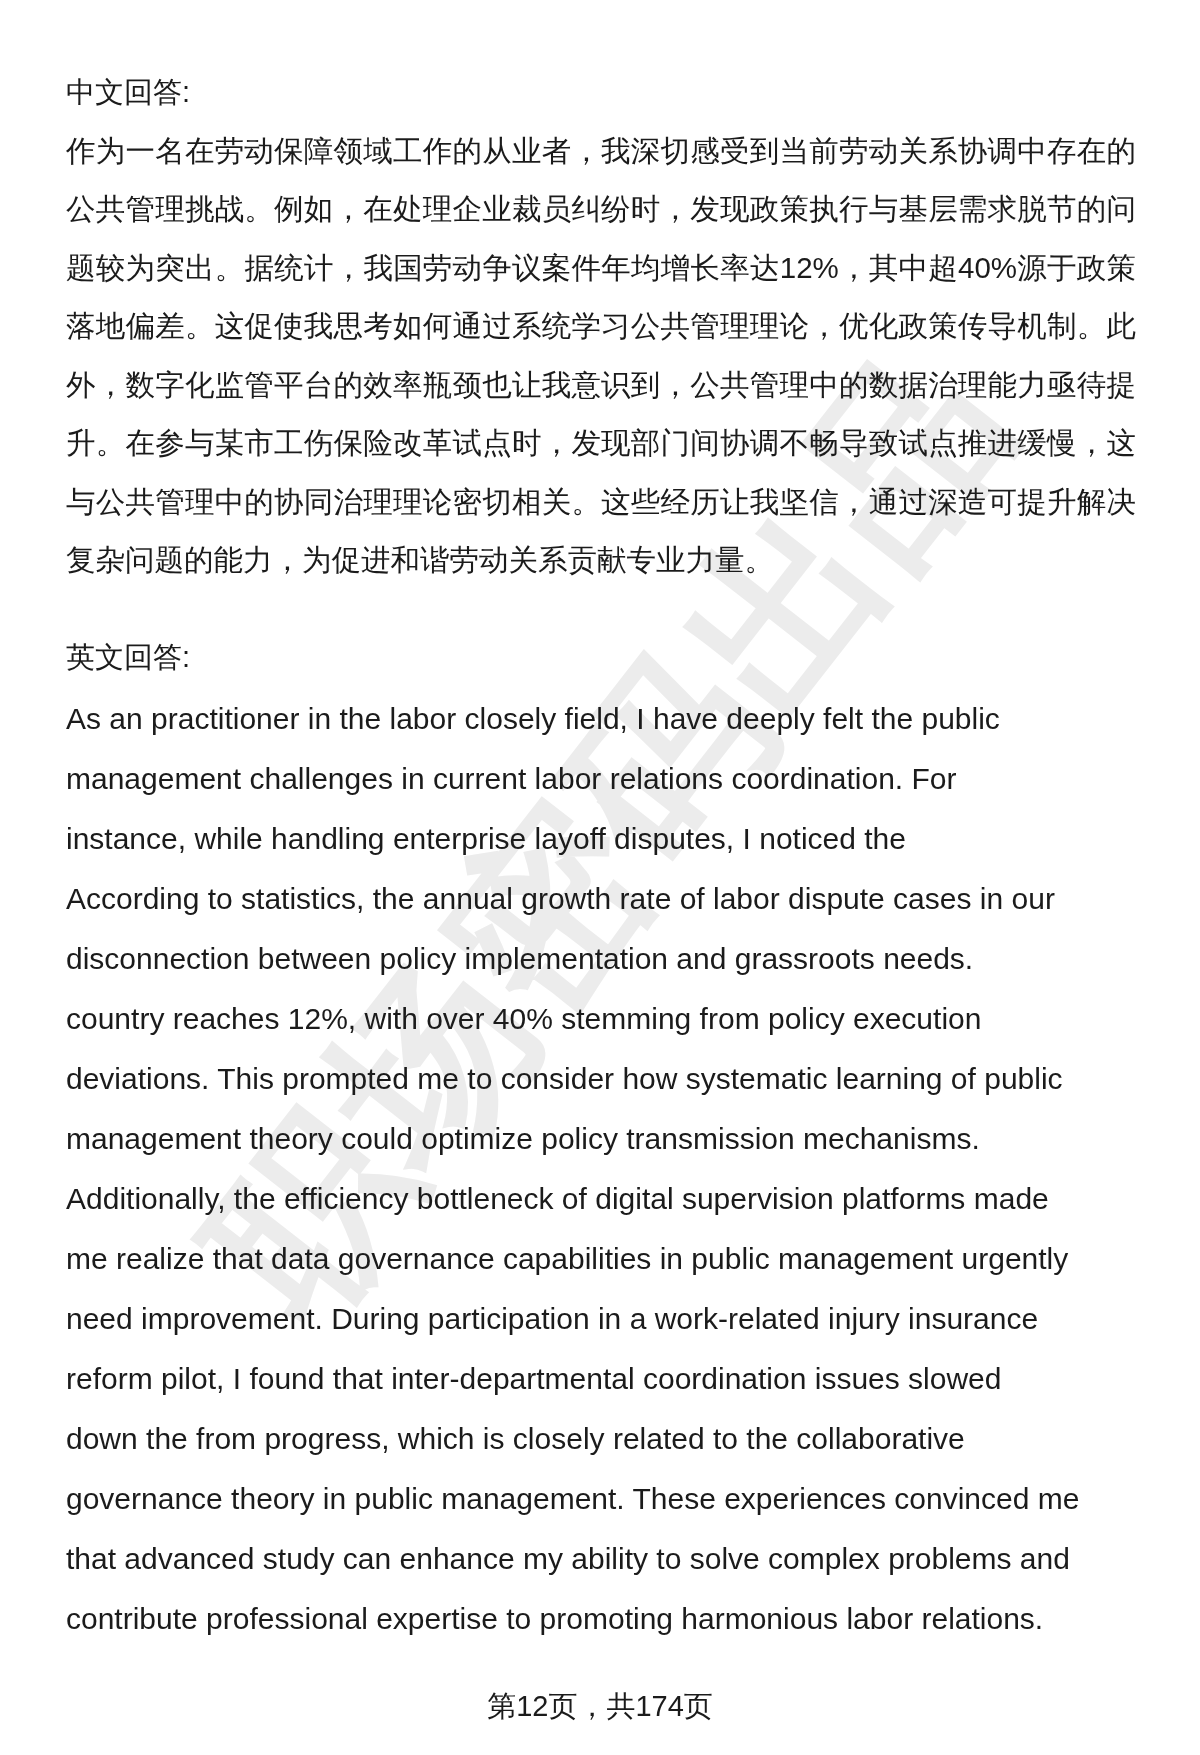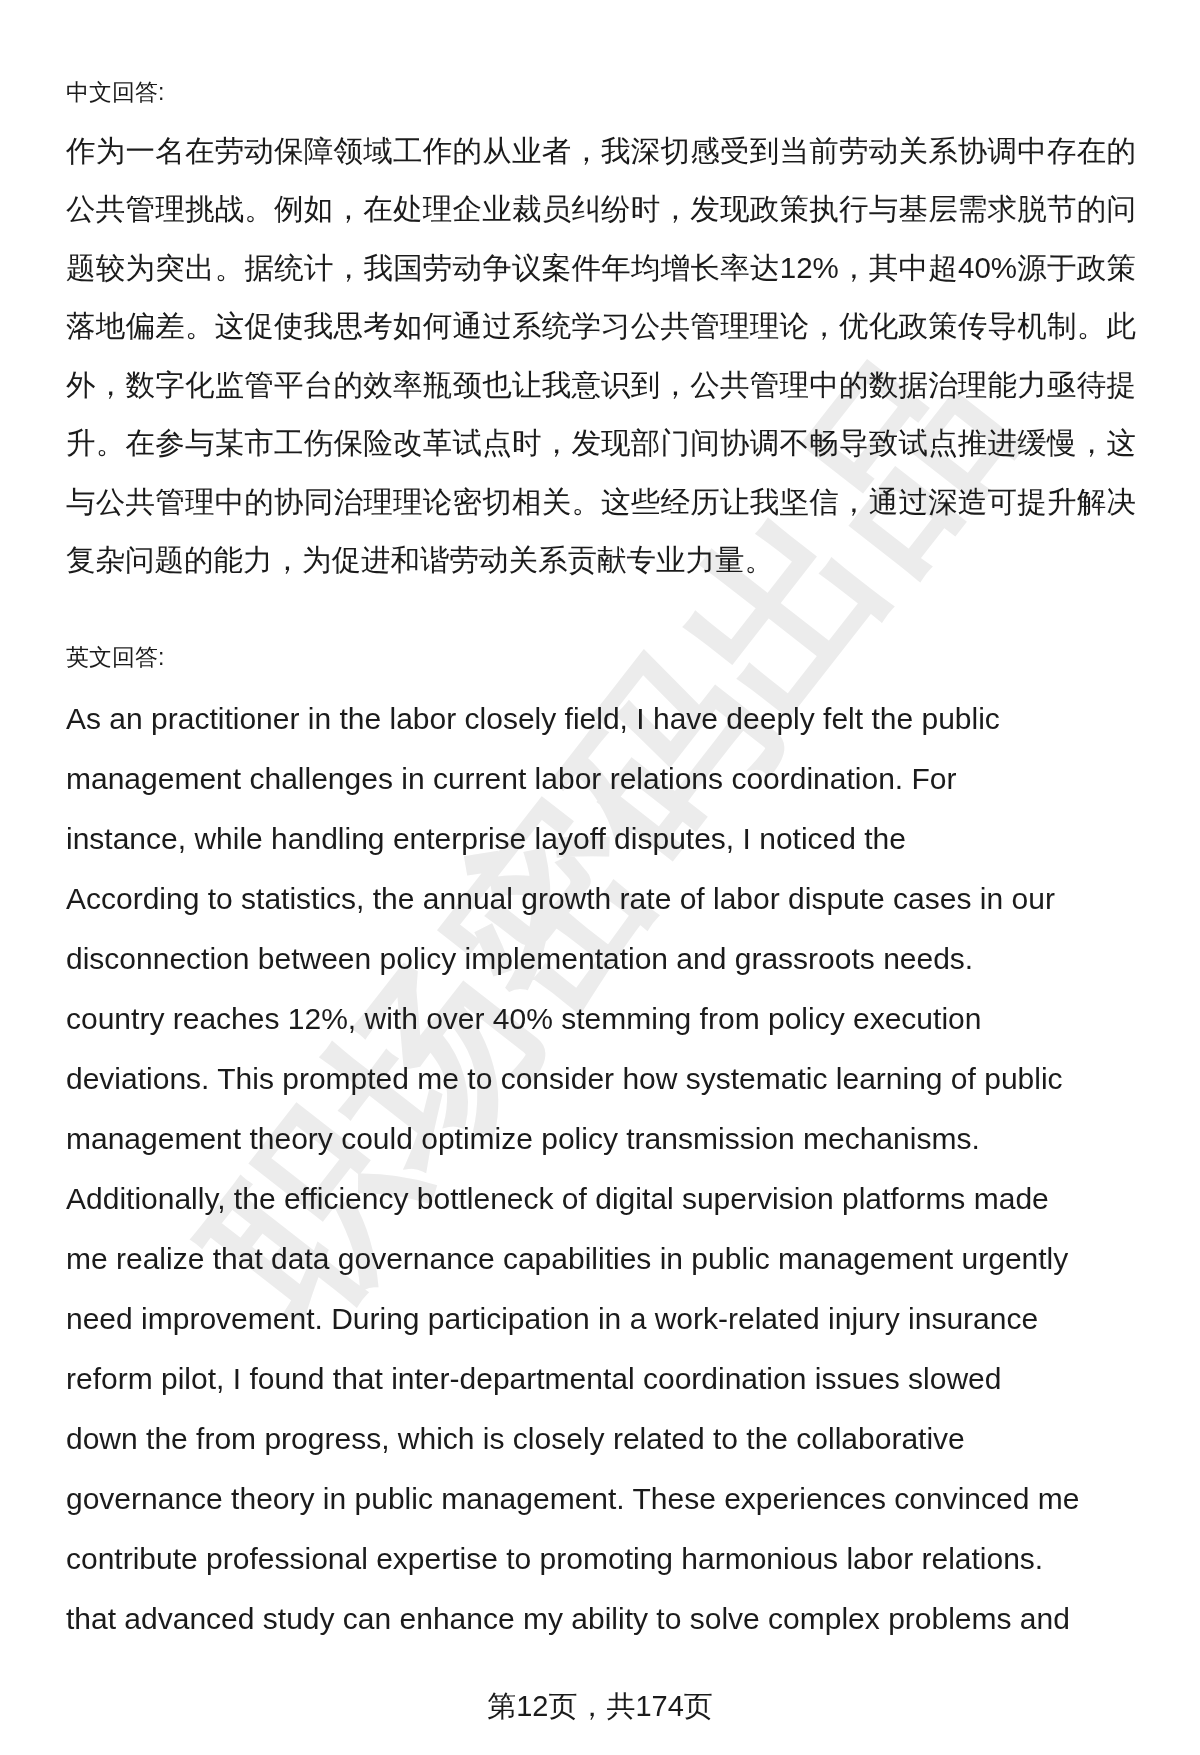--- a/index.html
+++ b/index.html
@@ -24,21 +24,21 @@
     white-space: nowrap;
     z-index: 0;
     user-select: none;
   }
   .content {
     position: relative;
     z-index: 1;
     padding: 63px 64px 0 66px;
   }
   .heading {
-    font-size: 23px;
+    font-size: 29px;
     line-height: 58.5px;
     text-align: left;
     white-space: nowrap;
   }
   .zh-line {
     font-size: 29.5px;
     line-height: 58.5px;
     text-align: justify;
     text-align-last: justify;
   }
@@ -101,21 +101,21 @@
       <div class="en-line">disconnection between policy implementation and grassroots needs.</div>
       <div class="en-line">country reaches 12%, with over 40% stemming from policy execution</div>
       <div class="en-line">deviations. This prompted me to consider how systematic learning of public</div>
       <div class="en-line">management theory could optimize policy transmission mechanisms.</div>
       <div class="en-line">Additionally, the efficiency bottleneck of digital supervision platforms made</div>
       <div class="en-line">me realize that data governance capabilities in public management urgently</div>
       <div class="en-line">need improvement. During participation in a work-related injury insurance</div>
       <div class="en-line">reform pilot, I found that inter-departmental coordination issues slowed</div>
       <div class="en-line">down the from progress, which is closely related to the collaborative</div>
       <div class="en-line">governance theory in public management. These experiences convinced me</div>
+      <div class="en-line">that advanced study can enhance my ability to solve complex problems and</div>
       <div class="en-line">contribute professional expertise to promoting harmonious labor relations.</div>
-      <div class="en-line">that advanced study can enhance my ability to solve complex problems and</div>
     </div>
 
   </div>
 
   <div class="footer">第12页，共174页</div>
 
 </div>
 
 </body></html>

